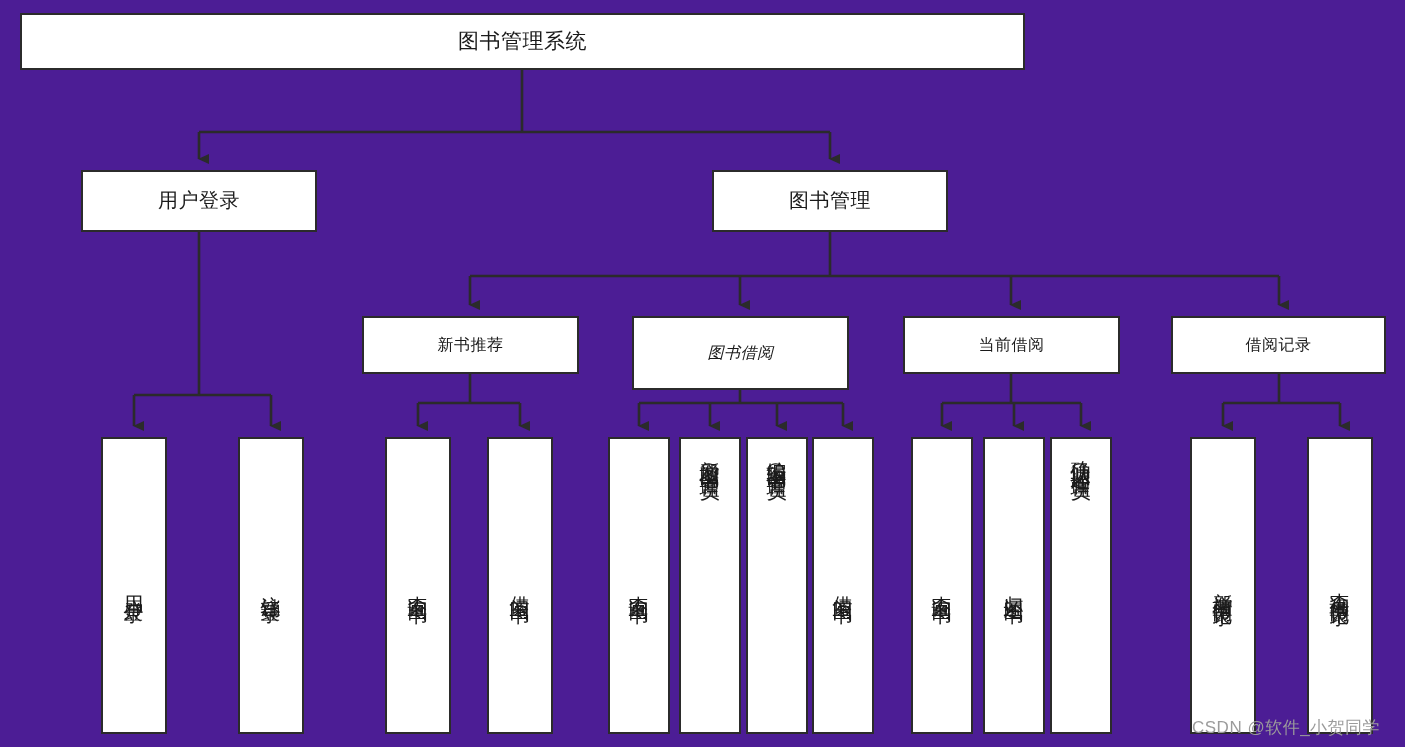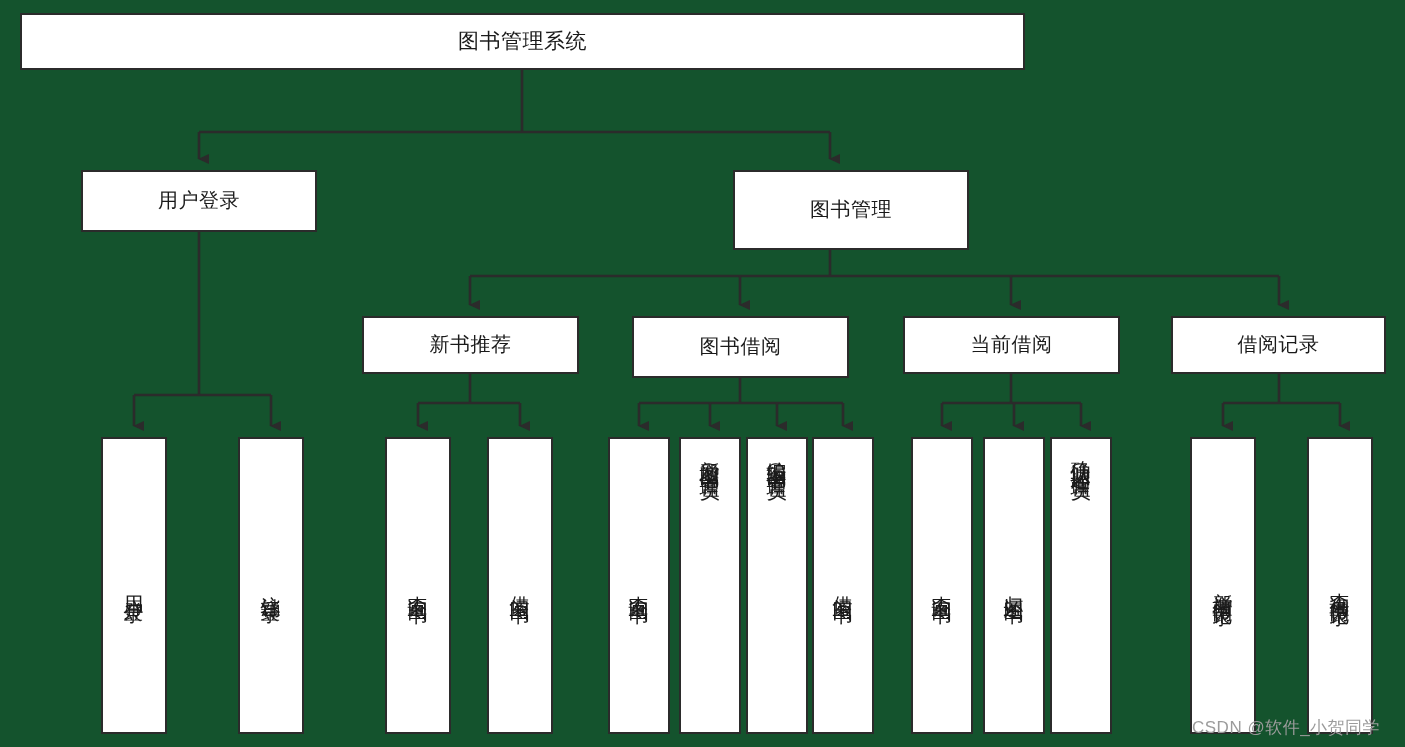--- a/index.html
+++ b/index.html
@@ -7,21 +7,21 @@
     padding: 0;
     background: #ffffff;
   }
   body {
     font-family: "Liberation Sans", "DejaVu Sans", sans-serif;
   }
   #canvas {
     position: relative;
     width: 1405px;
     height: 747px;
-    background: #14532d;
+    background: #4c1d95;
     overflow: hidden;
   }
   svg.connectors {
     position: absolute;
     left: 0;
     top: 0;
     width: 1405px;
     height: 747px;
     pointer-events: none;
   }
@@ -35,21 +35,21 @@
     justify-content: center;
     color: #1a1a1a;
   }
   .node.root {
     font-size: 21px;
   }
   .node.lvl2 {
     font-size: 20px;
   }
   .node.lvl3 {
-    font-size: 20px;
+    font-size: 16px;
   }
   .node.leaf {
     font-size: 20px;
     align-items: flex-start;
     justify-content: center;
     padding-top: 6px;
   }
   .node .label {
     display: block;
     line-height: 1.28;
@@ -123,27 +123,27 @@
       </g>
   </svg>
 
   <div id="nodes-layer">
       <div class="node root" style="left: 20px; top: 13px; width: 1005px; height: 57px;">
         <span class="label">图书管理系统</span>
       </div>
       <div class="node lvl2" style="left: 81px; top: 170px; width: 236px; height: 62px;">
         <span class="label">用户登录</span>
       </div>
-      <div class="node lvl2" style="left: 712px; top: 170px; width: 236px; height: 80px; margin-left: 21px;">
+      <div class="node lvl2" style="left: 712px; top: 170px; width: 236px; height: 62px;">
         <span class="label">图书管理</span>
       </div>
       <div class="node lvl3" style="left: 362px; top: 316px; width: 217px; height: 58px;">
         <span class="label">新书推荐</span>
       </div>
-      <div class="node lvl3" style="left: 632px; top: 316px; width: 217px; height: 62px;">
+      <div class="node lvl3" style="left: 632px; top: 316px; width: 217px; height: 74px; font-style: italic;">
         <span class="label">图书借阅</span>
       </div>
       <div class="node lvl3" style="left: 903px; top: 316px; width: 217px; height: 58px; text-align: center;">
         <span class="label">当前借阅</span>
       </div>
       <div class="node lvl3" style="left: 1171px; top: 316px; width: 215px; height: 58px;">
         <span class="label">借阅记录</span>
       </div>
       <div class="node leaf centered" style="left: 101px; top: 437px; width: 66px; height: 297px;">
         <span class="label">用户登录</span>

